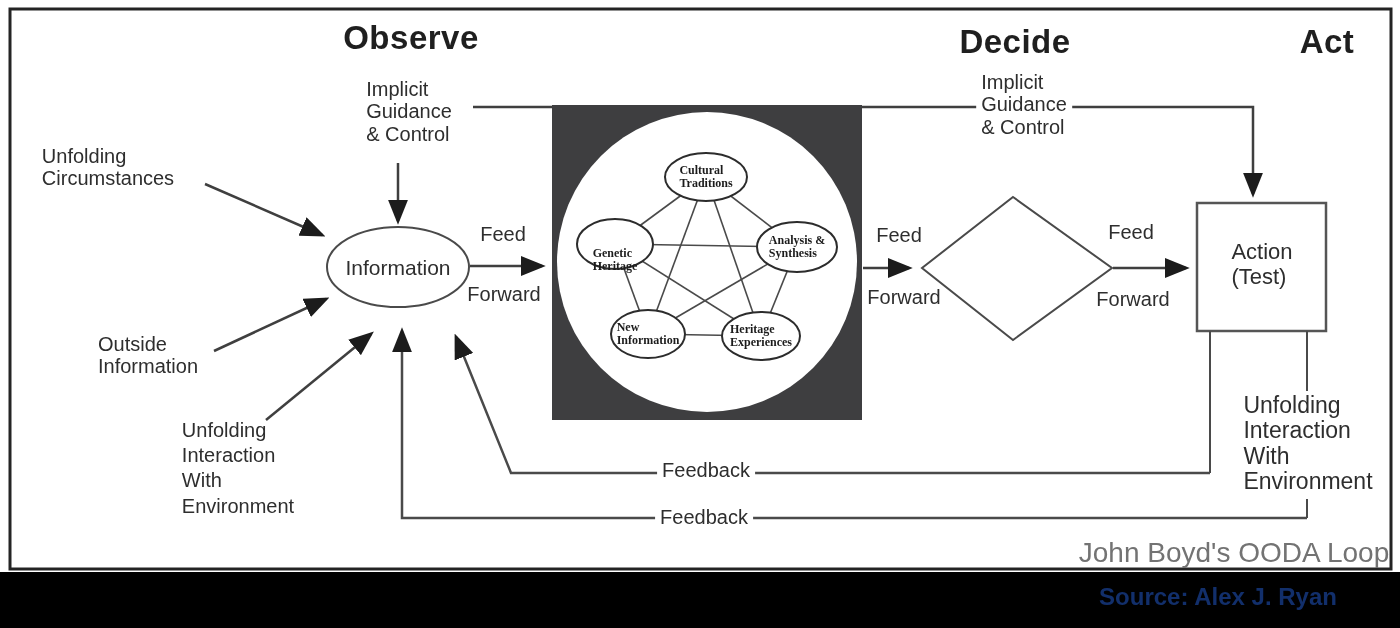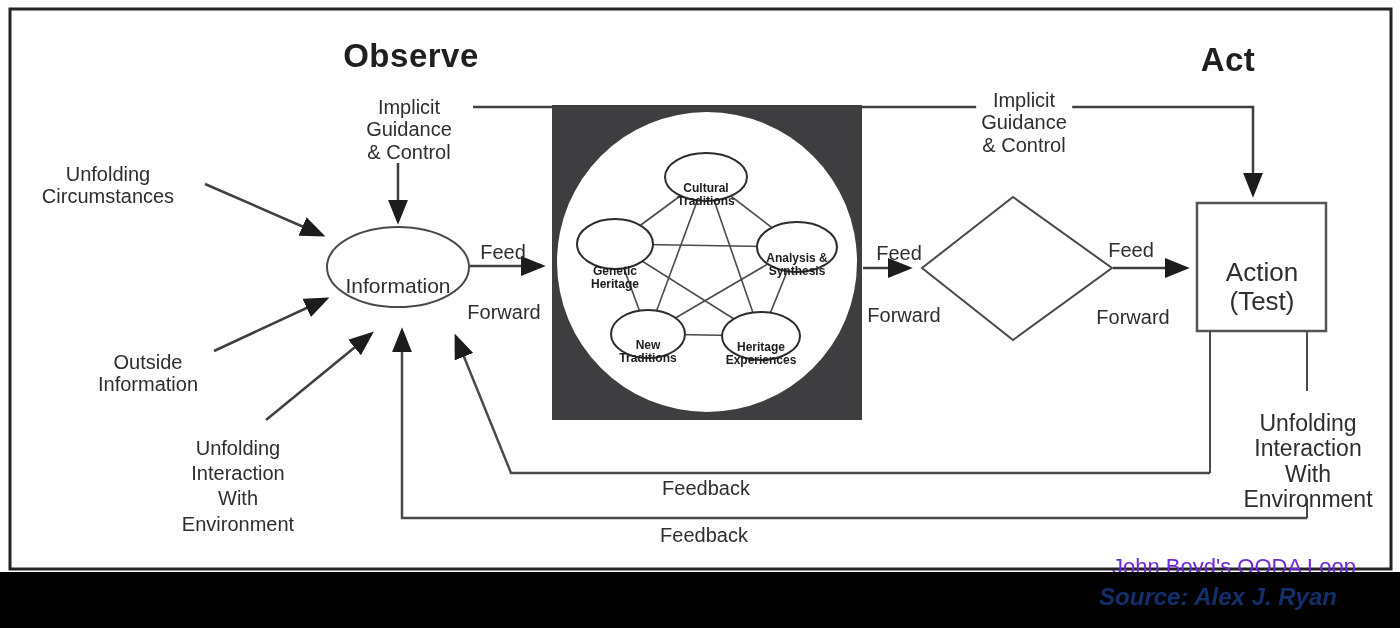--- a/index.html
+++ b/index.html
@@ -2,36 +2,35 @@
 <html><head>
 <meta charset="utf-8">
 <style>
   html,body{margin:0;padding:0;background:#fff;}
   .stage{
     position:relative;width:1400px;height:628px;overflow:hidden;
     background:#ffffff;font-family:"Liberation Sans", sans-serif;color:#2e2e2e;
   }
   .lbl{
     position:absolute;transform:translateX(-50%);
-    white-space:pre-line;text-align:center;line-height:1.12;
+    white-space:pre-line;line-height:1.12;
     color:#2e2e2e;
-    margin-top:18px;
   }
   .hdr{font-size:33px;font-weight:bold;color:#1f1f1f;letter-spacing:.5px;}
   .mid{font-size:20px;}
   .onwhite{background:#ffffff;padding:0 5px;}
   .node-lbl{font-size:21px;}
-  .orient-lbl{font-size:12px;font-weight:bold;line-height:1.05;color:#1c1c1c;}
-  .caption{font-size:22px;color:#6d28d9;}
+  .orient-lbl{font-size:12px;font-weight:bold;line-height:1.05;color:#1c1c1c;font-family:Liberation Serif, serif;}
+  .caption{font-size:28px;color:#737373;}
   .footer-bar{
     position:absolute;left:0;top:572px;width:1400px;height:56px;background:#000000;
   }
   .source-lbl{
     position:absolute;transform:translateX(-50%);
-    font-size:24px;font-weight:bold;font-style:italic;white-space:nowrap;
+    font-size:24px;font-weight:bold;white-space:nowrap;
   }
   svg{position:absolute;left:0;top:0;}
 </style>
 </head>
 <body>
 
 <div class="stage">
 
   <svg width="1400" height="572" viewBox="0 0 1400 572">
     <defs>
@@ -86,50 +85,51 @@
 
     <line x1="1210" y1="331" x2="1210" y2="473" stroke="#4a4a4a" stroke-width="2"></line>
     <line x1="1307" y1="331" x2="1307" y2="391" stroke="#4a4a4a" stroke-width="2"></line>
     <line x1="1307" y1="499" x2="1307" y2="518" stroke="#4a4a4a" stroke-width="2"></line>
 
     <polyline points="1210,473 511,473 456,337" fill="none" stroke="#4a4a4a" stroke-width="2.5" marker-end="url(#arr)"></polyline>
     <polyline points="1307,518 402,518 402,331" fill="none" stroke="#4a4a4a" stroke-width="2.5" marker-end="url(#arr)"></polyline>
   </svg>
 
   <div class="lbl hdr" style="left:411px;top:20px;">Observe</div>
-  <div class="lbl hdr" style="left:1228px;top:24px;">Act</div>
+  <div class="lbl hdr" style="left:1015px;top:24px;">Decide</div>
+  <div class="lbl hdr" style="left:1327px;top:24px;">Act</div>
 
   <div class="lbl mid" style="left:409px;top:78px;">Implicit
 Guidance
 &amp; Control</div>
   <div class="lbl mid onwhite" style="left:1024px;top:71px;">Implicit
 Guidance
 &amp; Control</div>
 
   <div class="lbl mid" style="left:108px;top:145px;">Unfolding
 Circumstances</div>
   <div class="lbl mid" style="left:148px;top:333px;">Outside
 Information</div>
   <div class="lbl mid" style="left:238px;top:418px;line-height:1.26;">Unfolding
 Interaction
 With
 Environment</div>
 
   <div class="lbl node-lbl" style="left:398px;top:256px;">Information</div>
-  <div class="lbl node-lbl" style="left:1262px;top:240px;font-size:26px;">Action
+  <div class="lbl node-lbl" style="left:1262px;top:240px;font-size:22px;">Action
 (Test)</div>
 
   <div class="lbl orient-lbl" style="left:706px;top:164px;">Cultural
 Traditions</div>
   <div class="lbl orient-lbl" style="left:615px;top:247px;">Genetic
 Heritage</div>
   <div class="lbl orient-lbl" style="left:797px;top:234px;">Analysis &amp;
 Synthesis</div>
   <div class="lbl orient-lbl" style="left:648px;top:321px;">New
-Traditions</div>
+Information</div>
   <div class="lbl orient-lbl" style="left:761px;top:323px;">Heritage
 Experiences</div>
 
   <div class="lbl mid" style="left:503px;top:223px;">Feed</div>
   <div class="lbl mid" style="left:504px;top:283px;">Forward</div>
   <div class="lbl mid" style="left:899px;top:224px;">Feed</div>
   <div class="lbl mid" style="left:904px;top:286px;">Forward</div>
   <div class="lbl mid" style="left:1131px;top:221px;">Feed</div>
   <div class="lbl mid" style="left:1133px;top:288px;">Forward</div>
 

